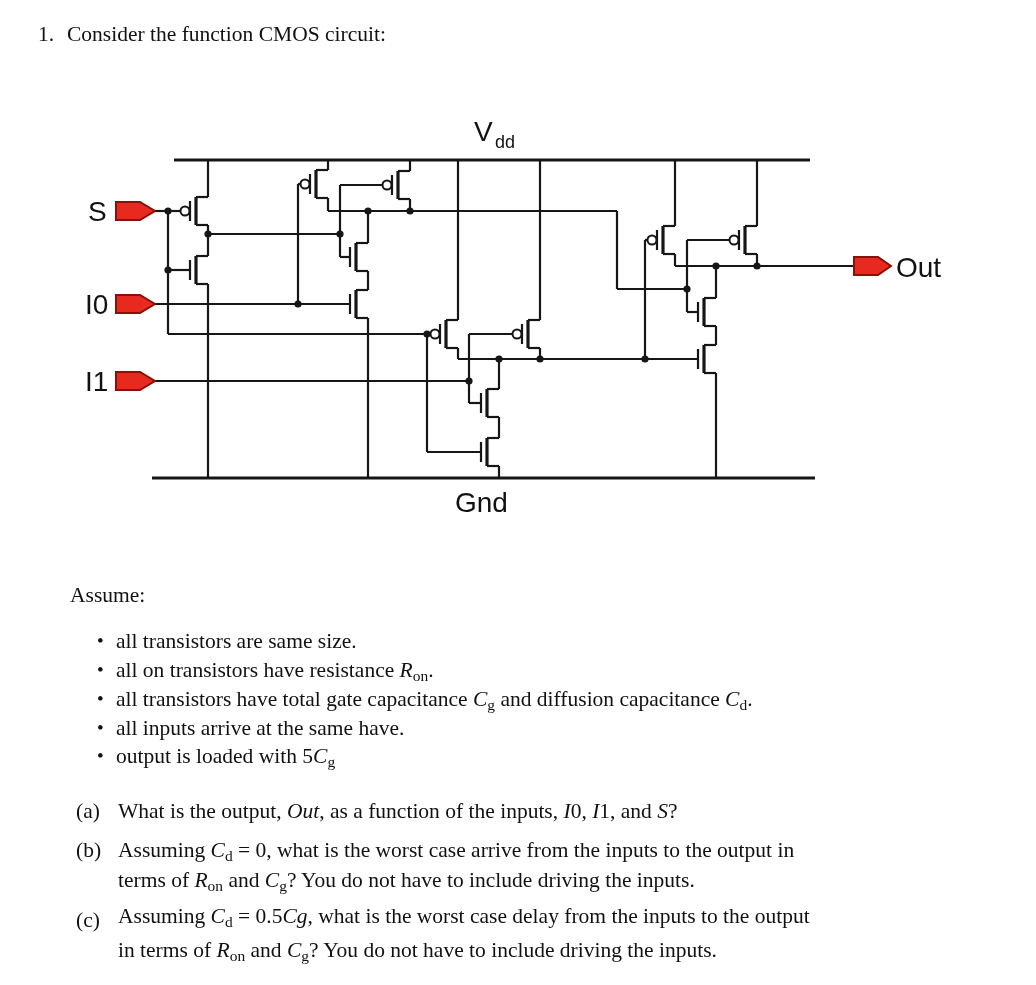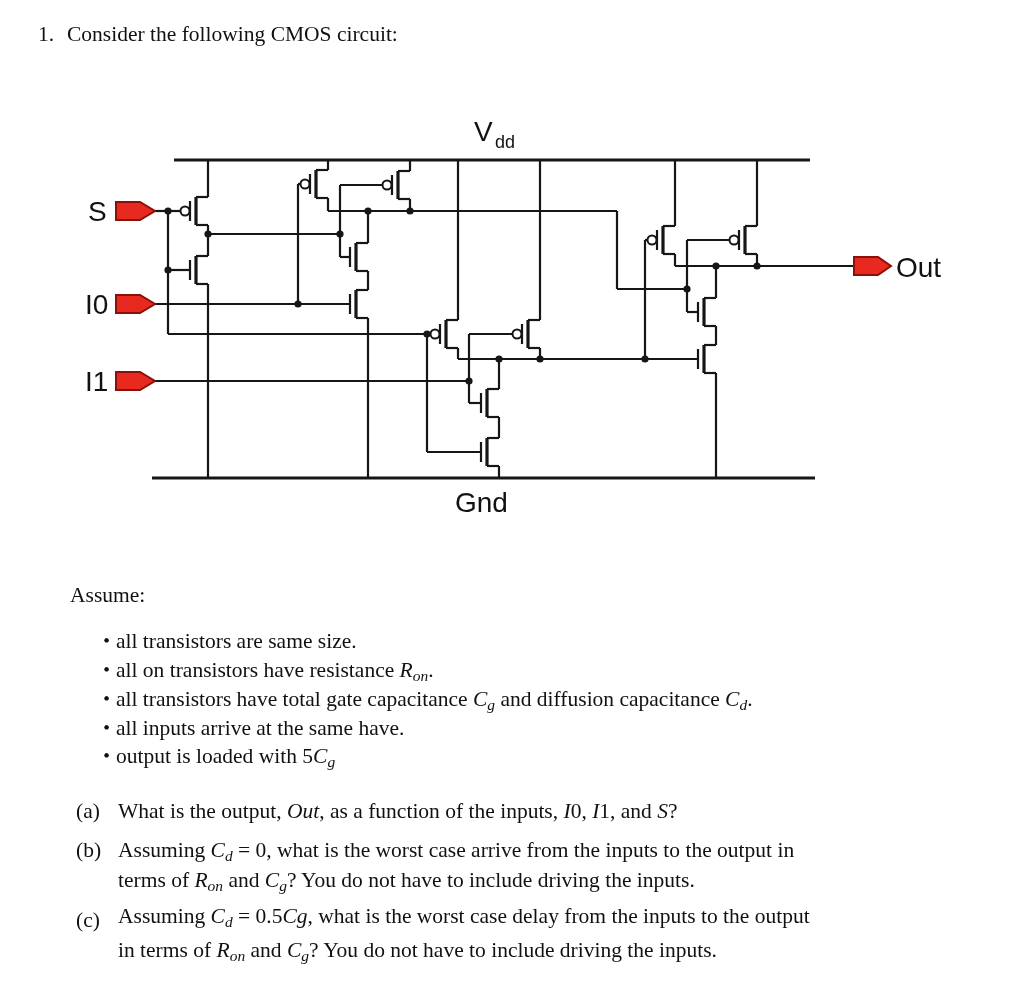--- a/index.html
+++ b/index.html
@@ -1,40 +1,40 @@
 <!DOCTYPE html>
 <html><head>
 <meta charset="utf-8">
 <style>
   html,body{margin:0;padding:0;background:#ffffff;}
   body{width:1036px;height:985px;position:relative;overflow:hidden;
        font-family:"Liberation Serif",serif;color:#111;}
   .tex{font-size:21.5px;line-height:29px;white-space:nowrap;}
   .mi{font-style:italic;}
-  .msub{font-style:italic;font-size:0.72em;vertical-align:-0.25em;letter-spacing:0;}
+  .msub{font-size:0.72em;vertical-align:-0.25em;letter-spacing:0;}
   #title-num{position:absolute;left:38px;top:20px;}
   #title-text{position:absolute;left:67px;top:20px;}
   #assume{position:absolute;left:70px;top:581px;}
-  .bullet-line{position:absolute;left:97px;text-align:center;}
+  .bullet-line{position:absolute;left:97px;}
   .bullet-line .marker{display:inline-block;width:19px;font-size:19px;vertical-align:1px;}
   .part-label{position:absolute;left:76px;}
   .part-text{position:absolute;left:118px;}
   svg text{font-family:"Liberation Sans",sans-serif;fill:#111;}
   .arrow{fill:#e8291f;stroke:#8a1008;stroke-width:2;stroke-linejoin:miter;}
   .wire{stroke:#161616;stroke-width:2.2;fill:none;}
   .rail{stroke:#161616;stroke-width:2.8;fill:none;}
   .chan{stroke:#161616;stroke-width:3.2;fill:none;}
   .dot{fill:#161616;}
   .bub{fill:#fff;stroke:#161616;stroke-width:2;}
 </style>
 </head>
 <body>
 
 <span id="title-num" class="tex">1.</span>
-<span id="title-text" class="tex">Consider the following CMOS circuit:</span>
+<span id="title-text" class="tex">Consider the function CMOS circuit:</span>
 
 <svg id="circuit" width="1036" height="560" viewBox="0 0 1036 560" style="position:absolute;left:0;top:0;">
   <g id="g-wires">
       <line x1="174" y1="160" x2="810" y2="160" class="rail"></line>
       <line x1="152" y1="478" x2="815" y2="478" class="rail"></line>
       <line x1="208" y1="160" x2="208" y2="197" class="wire"></line>
       <line x1="328" y1="160" x2="328" y2="170" class="wire"></line>
       <line x1="410" y1="160" x2="410" y2="171" class="wire"></line>
       <line x1="458" y1="160" x2="458" y2="320" class="wire"></line>
       <line x1="540" y1="160" x2="540" y2="320" class="wire"></line>

